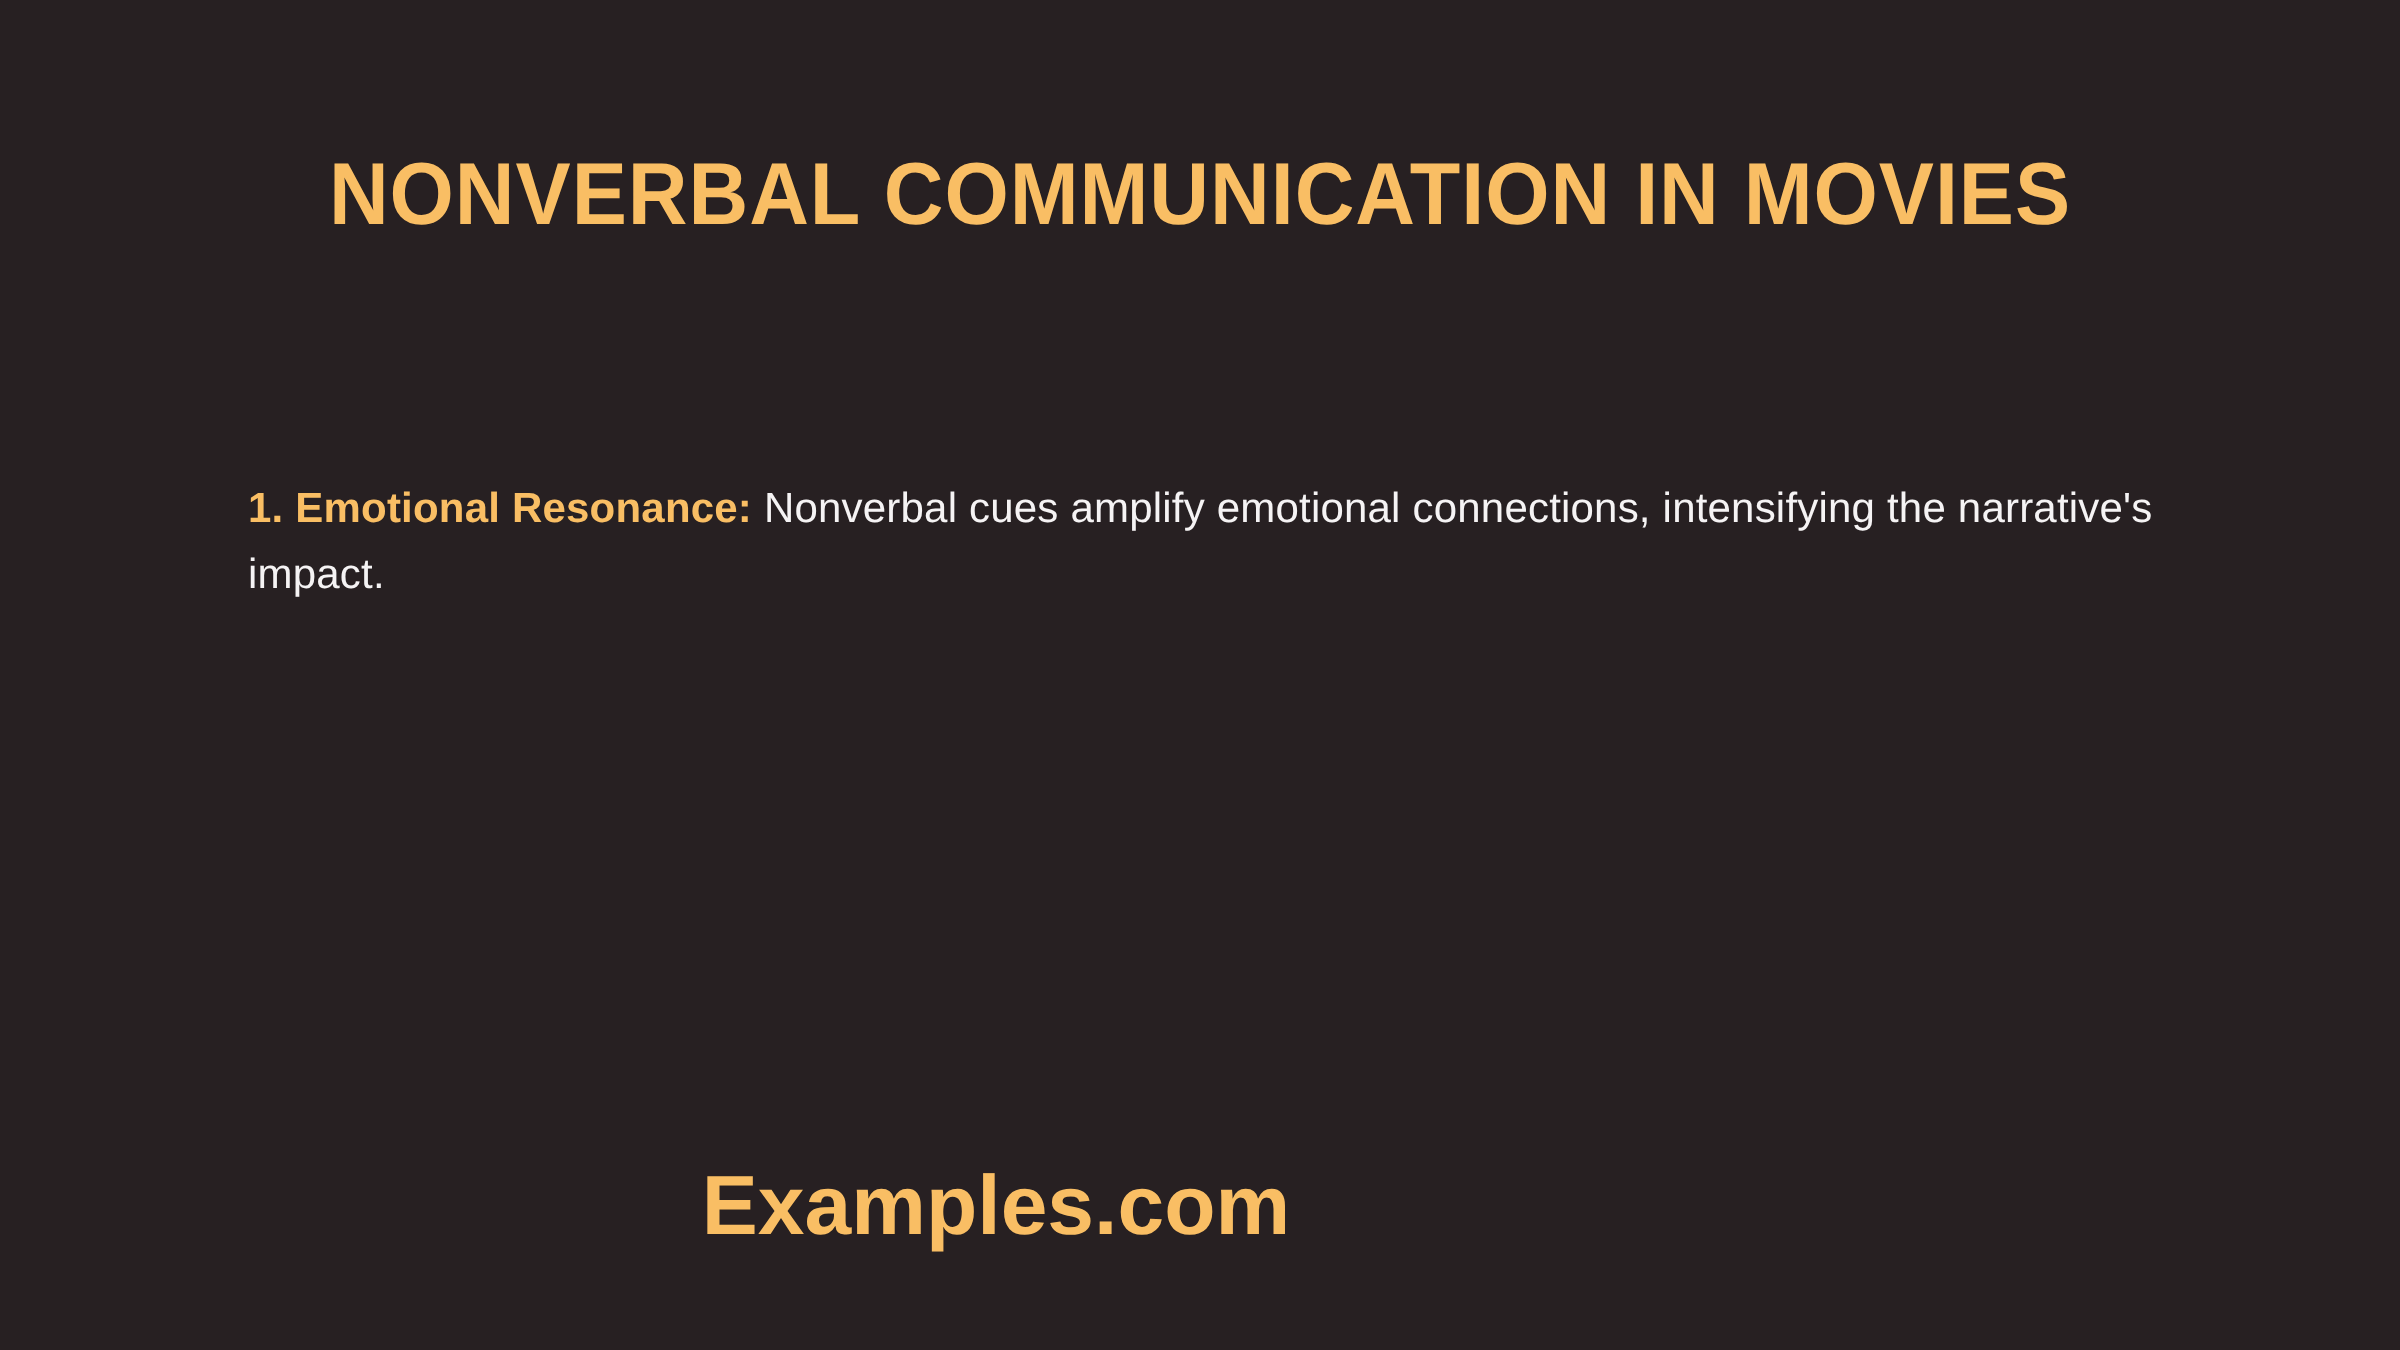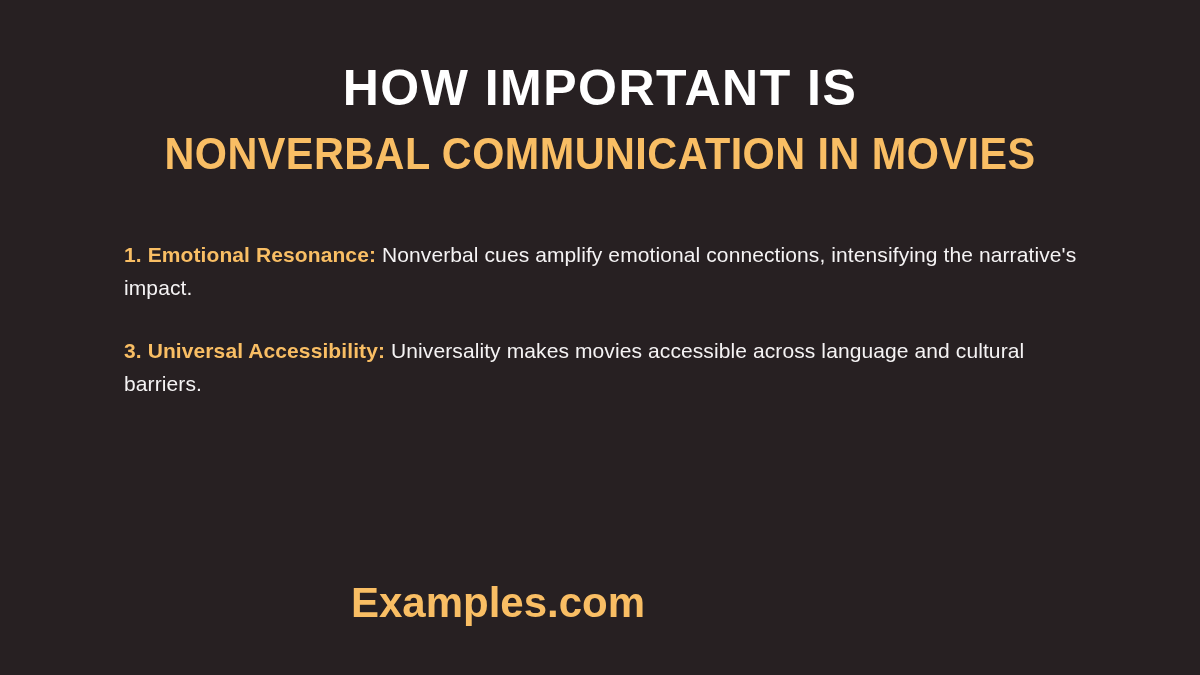--- a/index.html
+++ b/index.html
@@ -98,32 +98,28 @@
     letter-spacing:0px;
     line-height:46px;
   }
 </style>
 </head>
 <body>
 
 <div class="slide">
 
   <div class="heading-block">
-    <span class="title-main">HOW IMPORTANT IS</span>
     <span class="title-sub">NONVERBAL COMMUNICATION IN MOVIES</span>
   </div>
 
   <div class="points">
 
     <p class="point">
       <span class="lead">1. Emotional Resonance:</span><span class="body-text"> Nonverbal cues amplify emotional connections, intensifying the narrative's impact.</span>
     </p>
 
 
-    <p class="point">
-      <span class="lead">3. Universal Accessibility:</span><span class="body-text"> Universality makes movies accessible across language and cultural barriers.</span>
-    </p>
 
   </div>
 
   <div class="brand">Examples.com</div>
 
 </div>
 
 </body></html>

